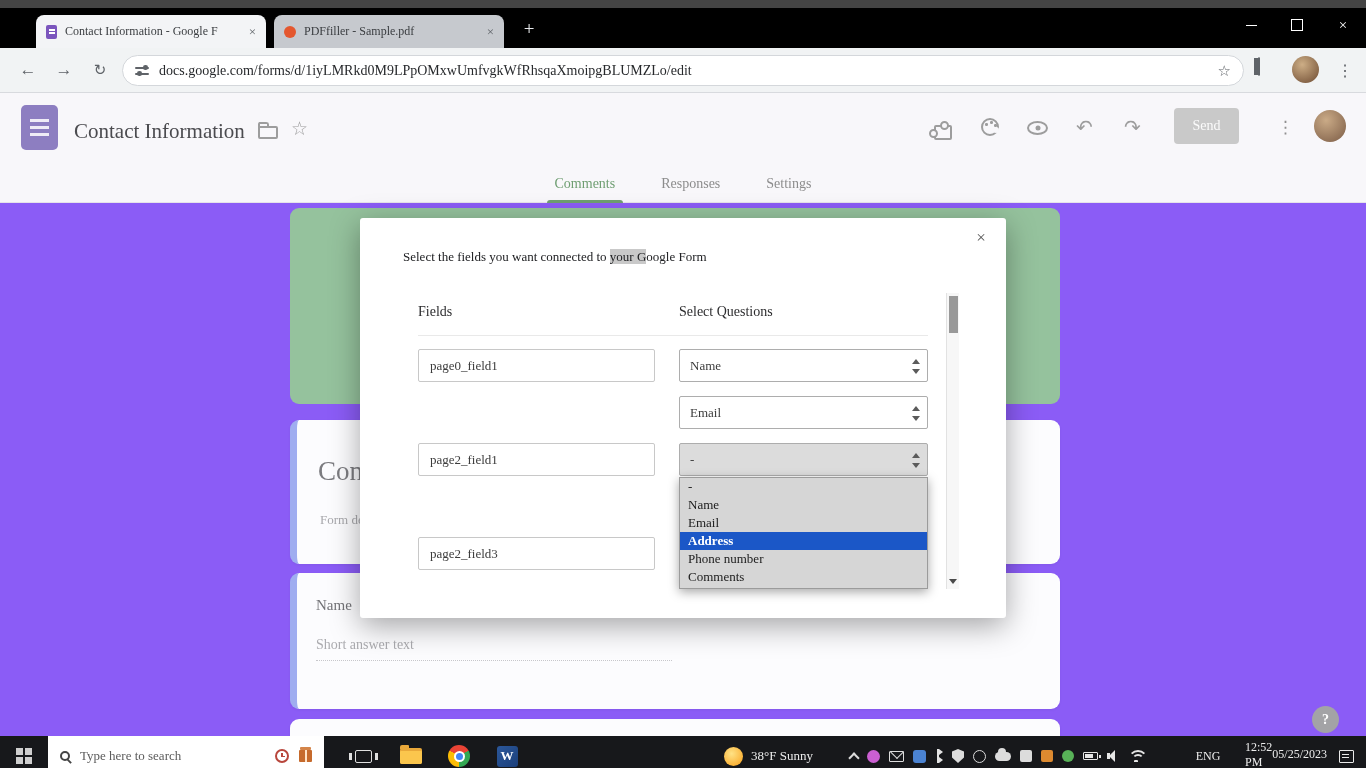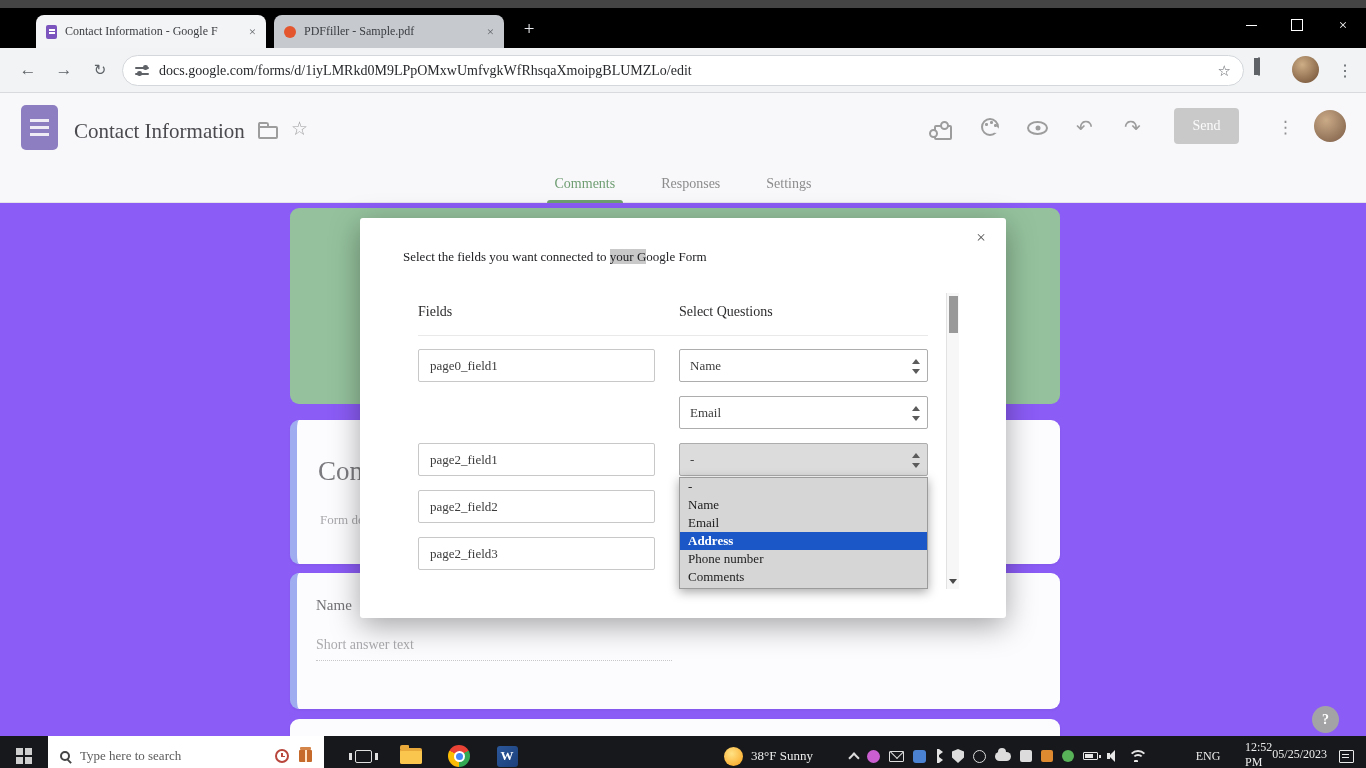--- a/index.html
+++ b/index.html
@@ -250,21 +250,20 @@
       <div class="mclose">×</div>
       <div class="mtitle">
         <span>Select the fields you want connected to </span><span class="hl">your G</span><span>oogle Form</span>
       </div>
       <div class="mcolhead mc1">Fields</div>
       <div class="mcolhead mc2">Select Questions</div>
       <div class="mdivider"></div>
 
       <div class="fbox rt0">page0_field1</div>
       <div class="fbox rt2">page2_field1</div>
-      <div class="fbox rt3">page2_field2</div>
       <div class="fbox rt4">page2_field3</div>
 
       <div class="sbox rt0">
         <span>Name</span>
         <span class="stepper"></span>
       </div>
       <div class="sbox rt1">
         <span>Email</span>
         <span class="stepper"></span>
       </div>

